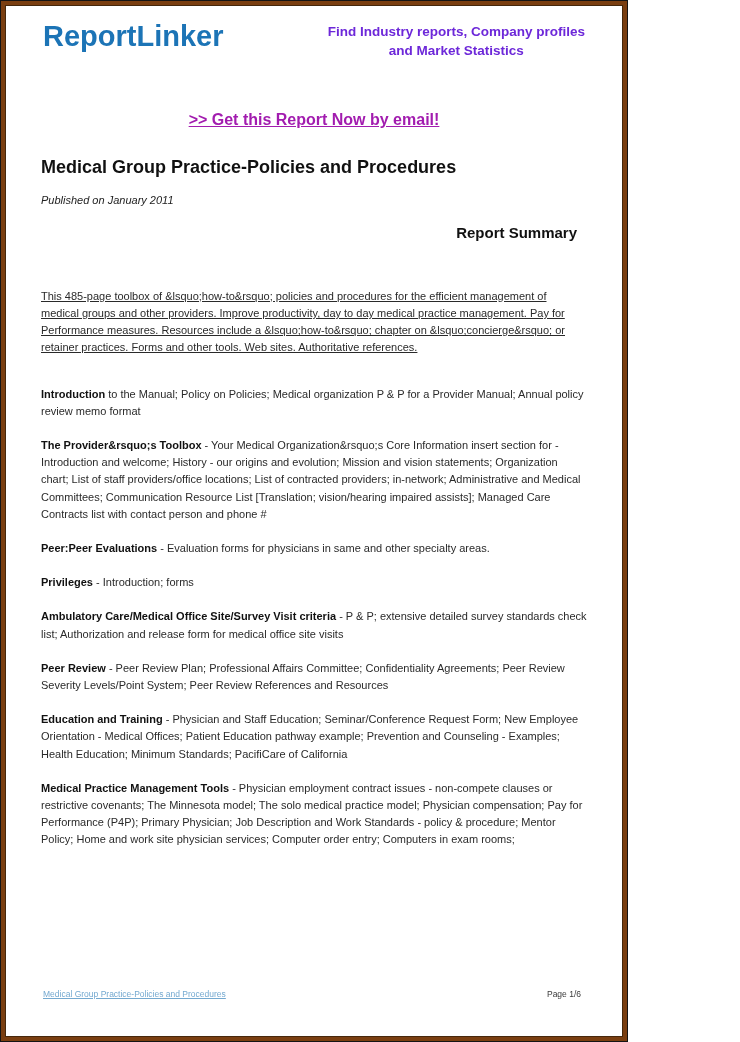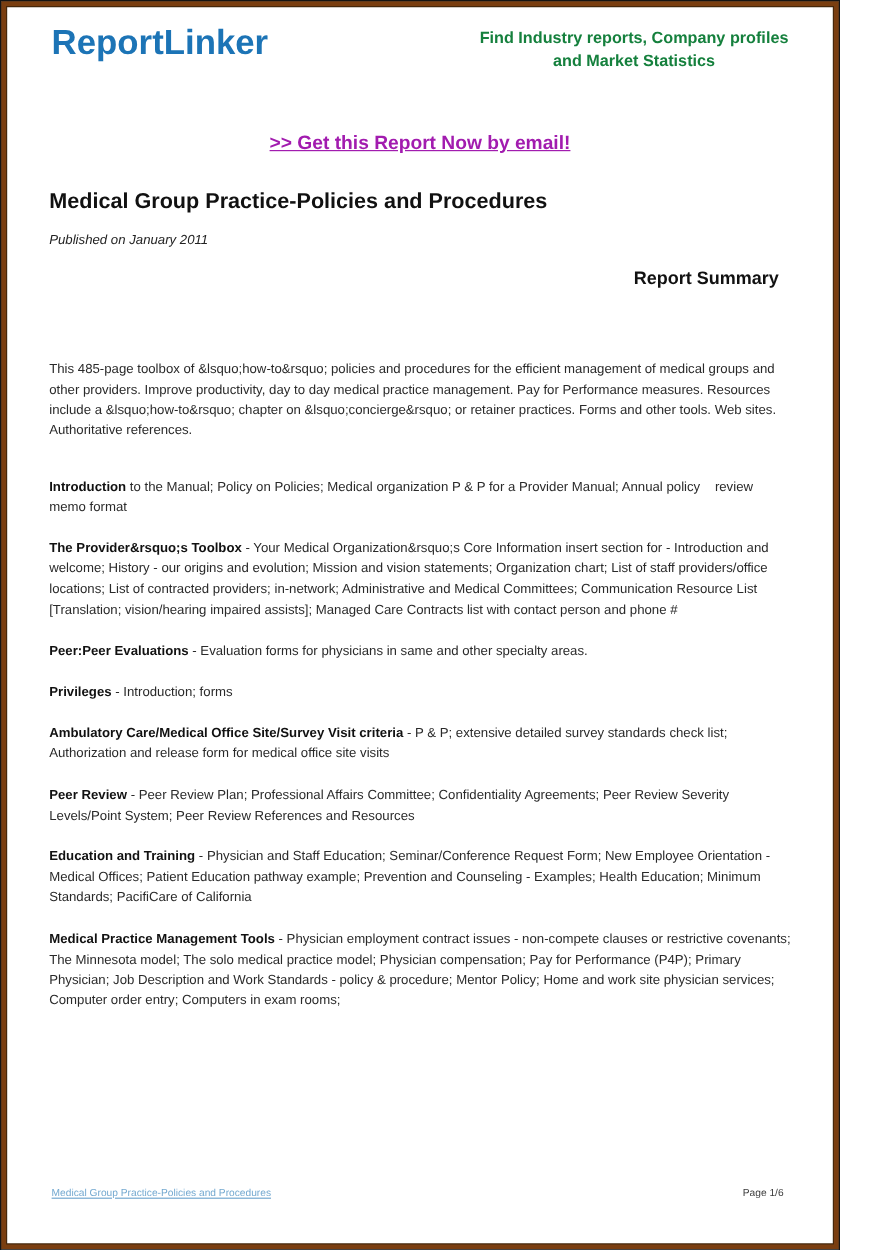--- a/index.html
+++ b/index.html
@@ -3,21 +3,21 @@
 <meta charset="utf-8">
 <style>
   html, body {
     margin: 0;
     padding: 0;
     background: #ffffff;
     font-family: "Liberation Sans", "DejaVu Sans", sans-serif;
   }
   .page {
     position: relative;
-    width: 700px;
+    width: 628px;
     height: 1042px;
     box-sizing: border-box;
     background: #ffffff;
     border: 1px solid #141414;
     box-shadow: inset 0 0 0 4px #7a3e10, inset 0 0 0 5px #46280c;
     overflow: hidden;
   }
   .inner {
     padding: 20px 40px 0 40px;
   }
@@ -31,21 +31,21 @@
   .logo {
     color: #1c74b6;
     font-size: 29px;
     font-weight: bold;
     letter-spacing: 0px;
     line-height: 1.1;
     text-decoration: none;
     cursor: pointer;
   }
   .tagline {
-    color: #15803d;
+    color: #6d28d9;
     font-size: 13.5px;
     font-weight: bold;
     text-align: center;
     line-height: 1.4;
     margin-top: 2px;
     max-width: 310px;
   }
   
   .cta-row {
     text-align: center;
@@ -73,24 +73,25 @@
   }
   .section-heading {
     font-size: 15px;
     font-weight: bold;
     color: #111111;
     text-align: right;
     padding-right: 10px;
   }
   .summary-heading { margin-top: 18px; }
   .summary-text {
-    margin-top: 59px;
+    margin-top: 47px;
     font-size: 11px;
     line-height: 17.2px;
     color: #2a2a2a;
+    text-decoration: underline;
   }
   .toc-heading { margin-top: 70px; }
   .toc-list { margin-top: 29px; }
   .toc-item {
     font-size: 11px;
     line-height: 17.2px;
     color: #2a2a2a;
     margin-bottom: 17px;
   }
   .toc-item-title { font-weight: bold; color: #111111; margin-top: 16px; }

